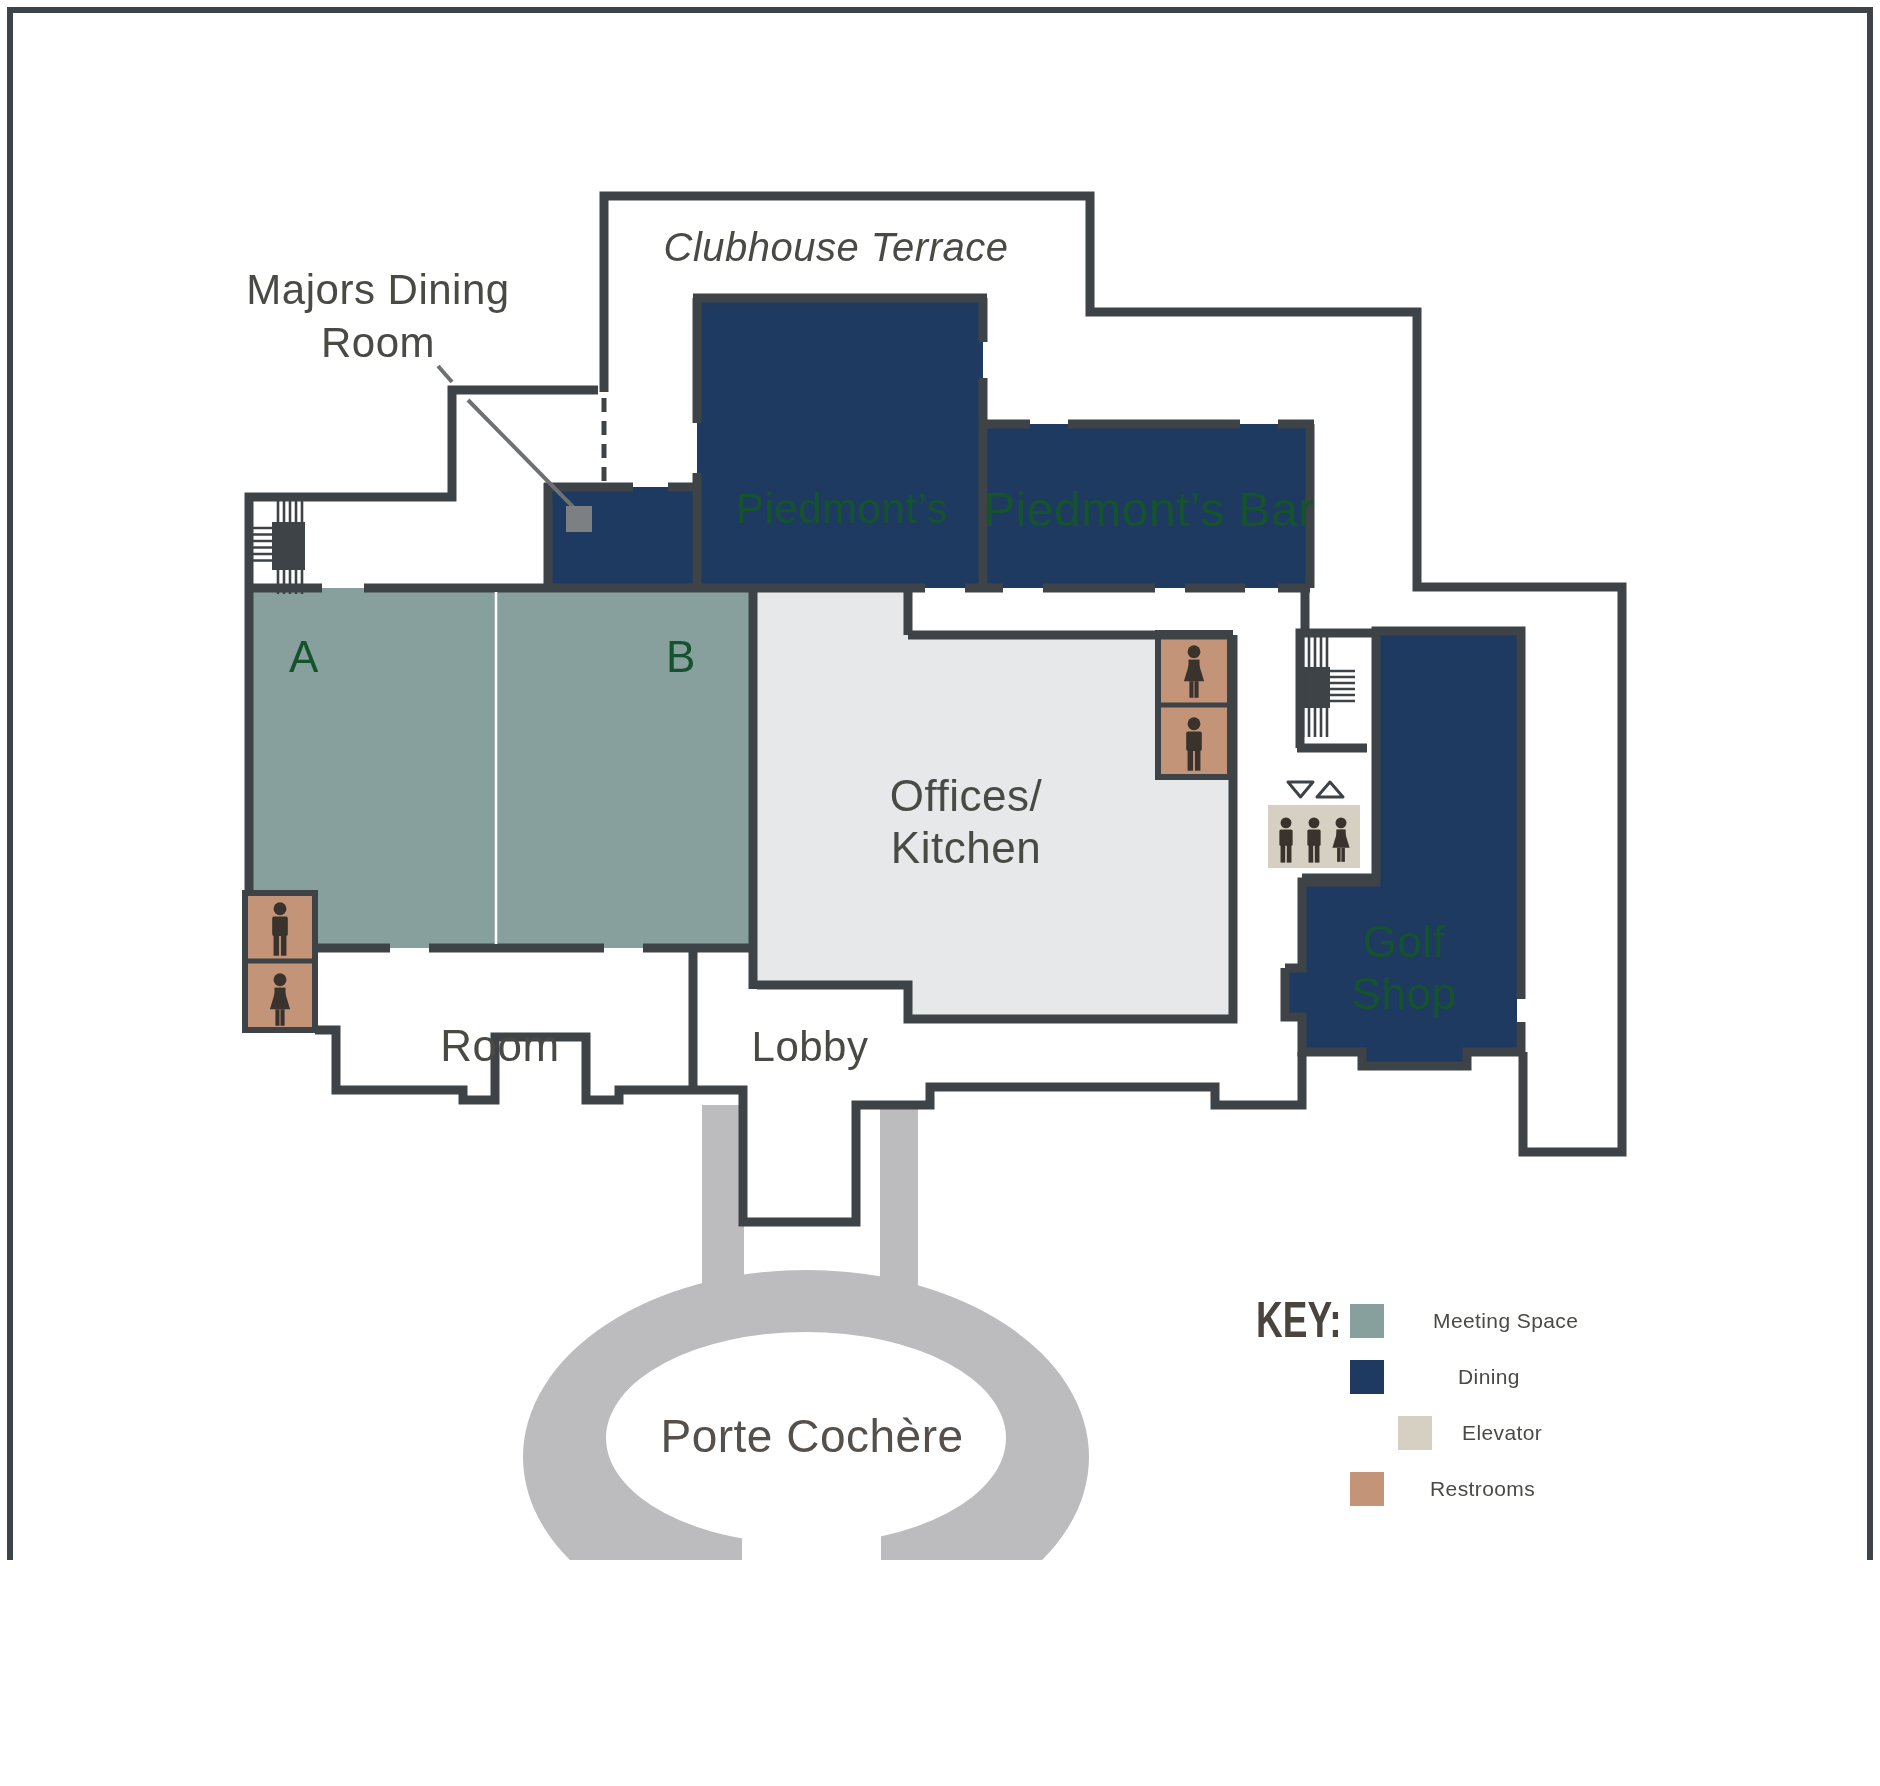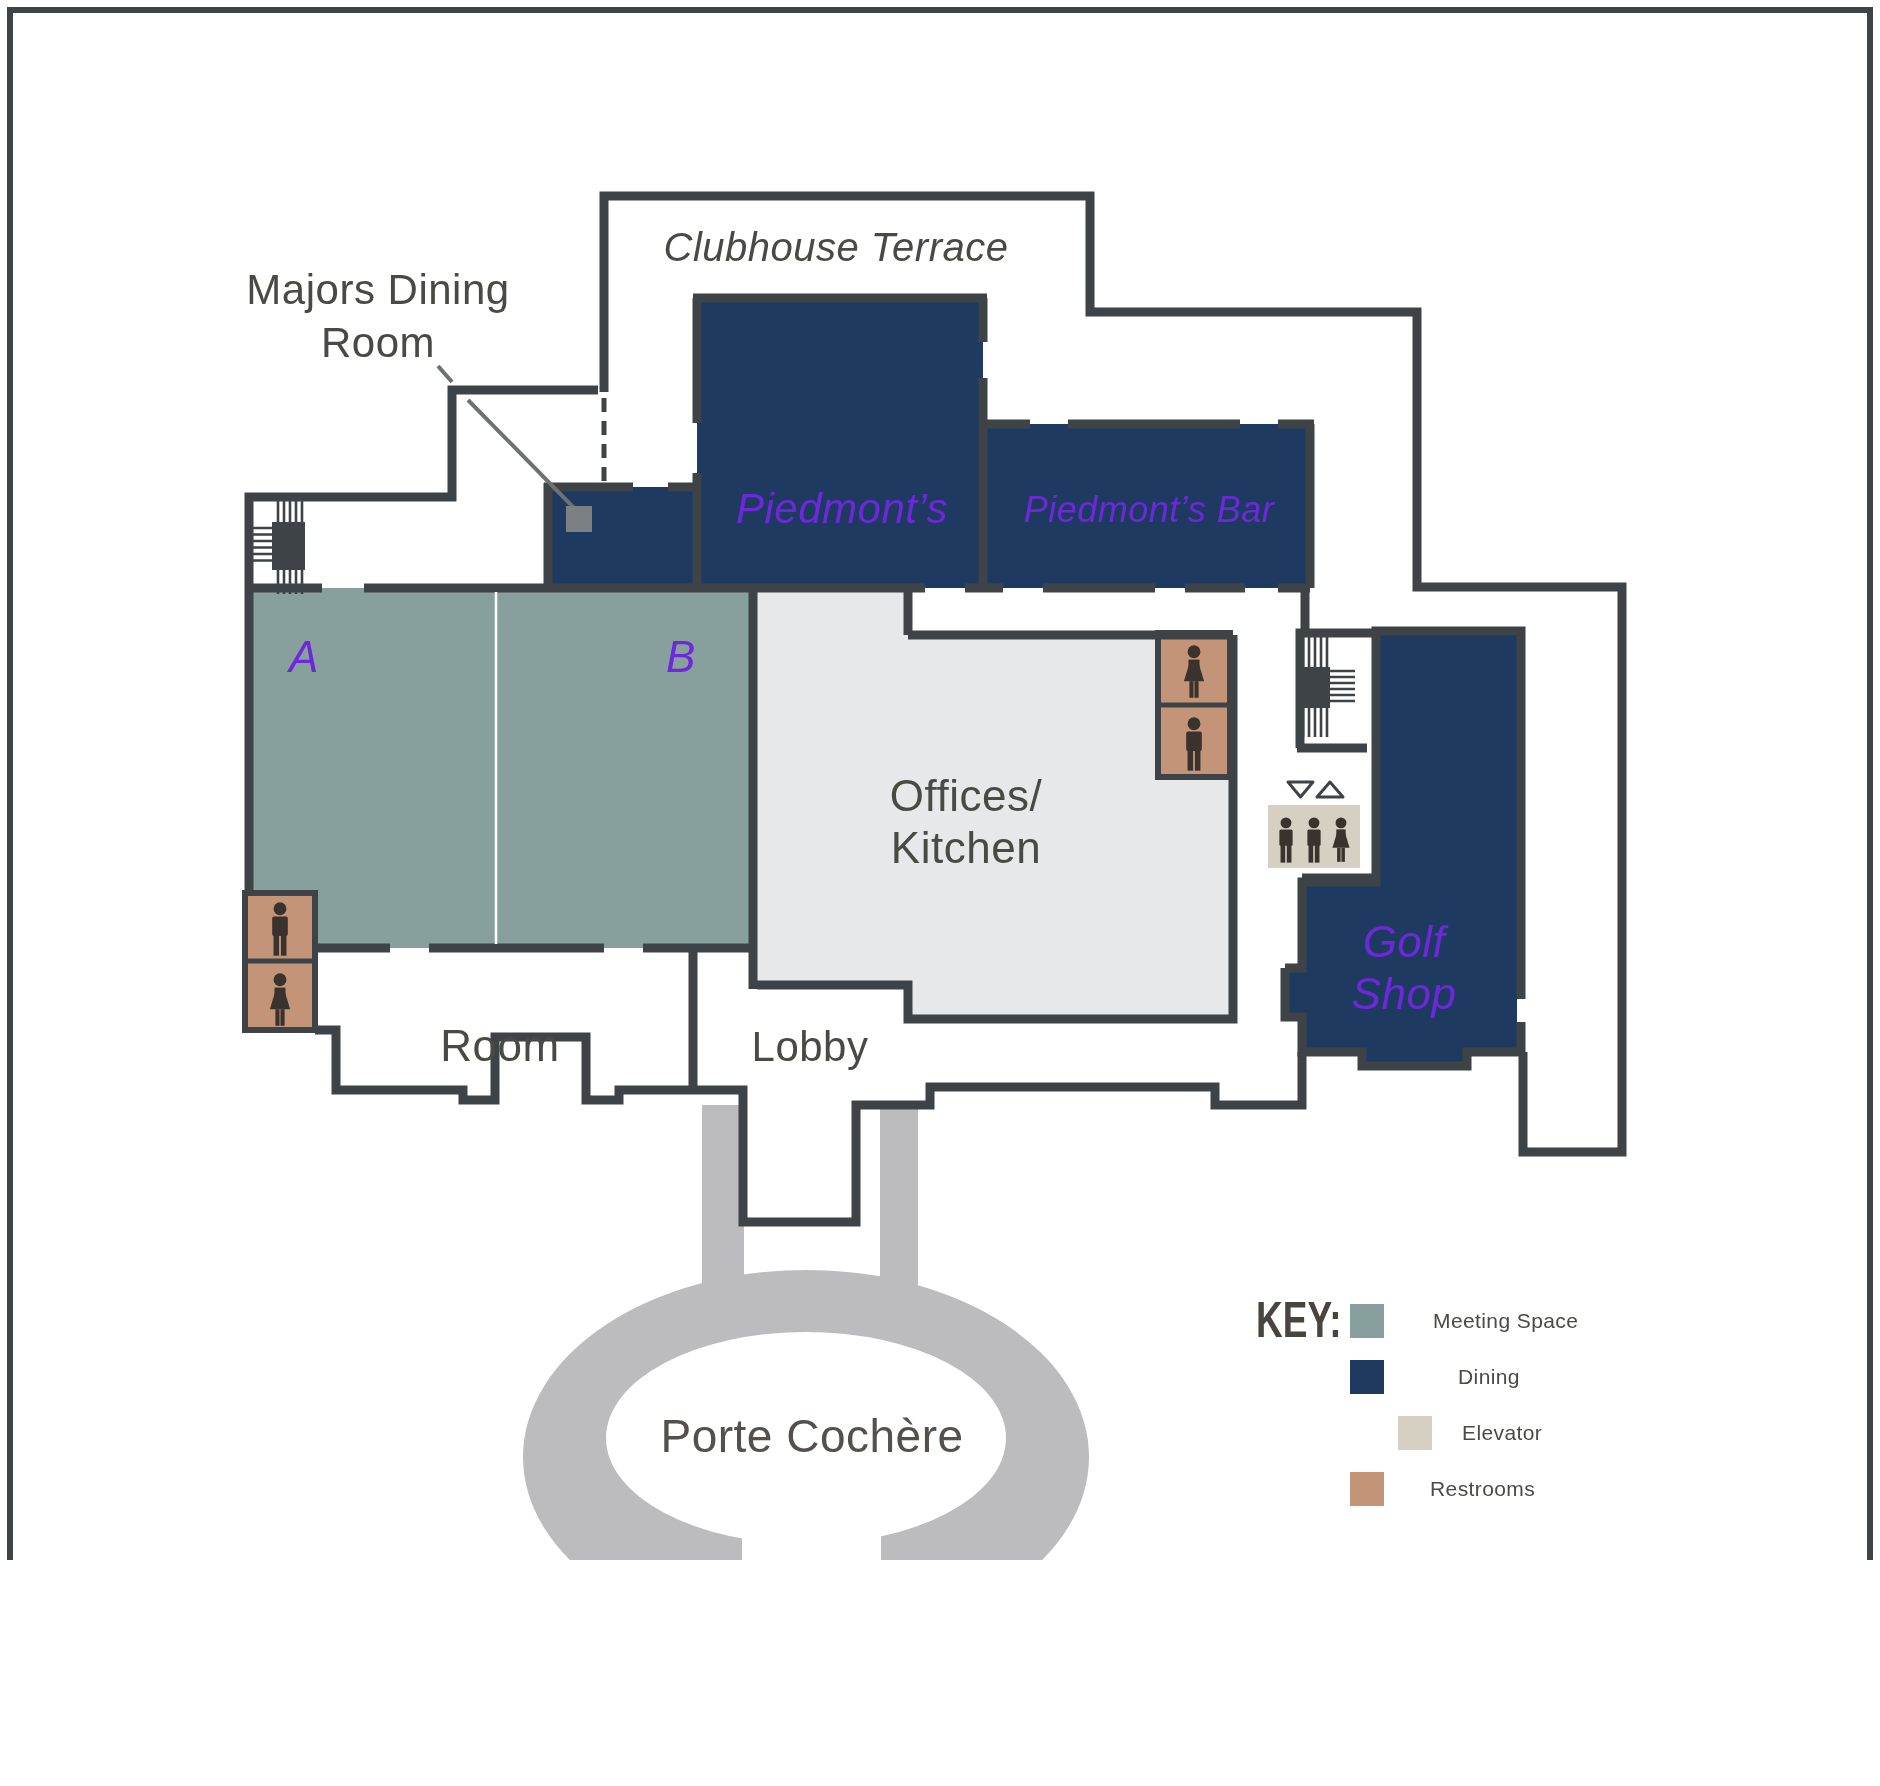--- a/index.html
+++ b/index.html
@@ -6,21 +6,21 @@
     --wall:#3E4347; --navy:#1F3A60; --sage:#87A09D; --offices:#E7E8EA;
     --beige:#D6D0C2; --terracotta:#C49479; --drive:#BCBCBE; --ink:#4A4A45;
     --icon:#3A332D; --leader:#6E7174; --leadersq:#7D8083;
   }
   html,body{margin:0;padding:0;background:#fff;}
   #plan{position:relative;width:1880px;height:1560px;background:#fff;overflow:hidden;
         font-family:"Liberation Sans",sans-serif;}
   #plan svg{position:absolute;left:0;top:0;}
   .lbl{position:absolute;transform:translate(-50%,-50%);text-align:center;white-space:pre-line;
        color:var(--ink);letter-spacing:.5px;line-height:1.18;}
-  .lbl.white{color:#6d28d9;font-style:italic;}
+  .lbl.white{color:#14532d;}
   .lbl.italic{font-style:italic;}
   .keytitle{position:absolute;transform:translateY(-50%) scaleX(.74);transform-origin:left center;
        font-weight:800;color:#4A443E;letter-spacing:0;}
   .legend-row{position:absolute;display:flex;align-items:center;}
   .swatch{width:34px;height:34px;flex:0 0 auto;}
   .legend-label{margin-left:30px;font-size:21px;color:var(--ink);letter-spacing:.4px;}
 </style>
 </head>
 <body>
 
@@ -135,21 +135,21 @@
     <line x1="438" y1="366" x2="452" y2="382" stroke="var(--leader,#6E7174)" stroke-width="4"></line>
     <line x1="468" y1="400" x2="578" y2="512" stroke="var(--leader,#6E7174)" stroke-width="4"></line>
     <rect x="566" y="506" width="26" height="26" fill="var(--leadersq,#7D8083)"></rect>
   </g>
 </svg>
 
   <div class="lbl italic" style="left:836px;top:248px;font-size:40px;">Clubhouse Terrace</div>
   <div class="lbl" style="left:378px;top:316px;font-size:42px;line-height:1.25;">Majors Dining
 Room</div>
   <div class="lbl white" style="left:842px;top:509px;font-size:42px;">Piedmont’s</div>
-  <div class="lbl white" style="left:1149px;top:510px;font-size:36px;">Piedmont’s Bar</div>
+  <div class="lbl white" style="left:1149px;top:510px;font-size:48px;">Piedmont’s Bar</div>
   <div class="lbl white" style="left:304px;top:657px;font-size:44px;">A</div>
   <div class="lbl white" style="left:681px;top:657px;font-size:44px;">B</div>
   <div class="lbl" style="left:966px;top:822px;font-size:44px;">Offices/
 Kitchen</div>
   <div class="lbl" style="left:500px;top:1046px;font-size:44px;">Room</div>
   <div class="lbl" style="left:810px;top:1047px;font-size:42px;">Lobby</div>
   <div class="lbl white" style="left:1404px;top:968px;font-size:44px;">Golf
 Shop</div>
   <div class="lbl" style="left:812px;top:1436px;font-size:46px;color:#55504B;">Porte Cochère</div>
 

